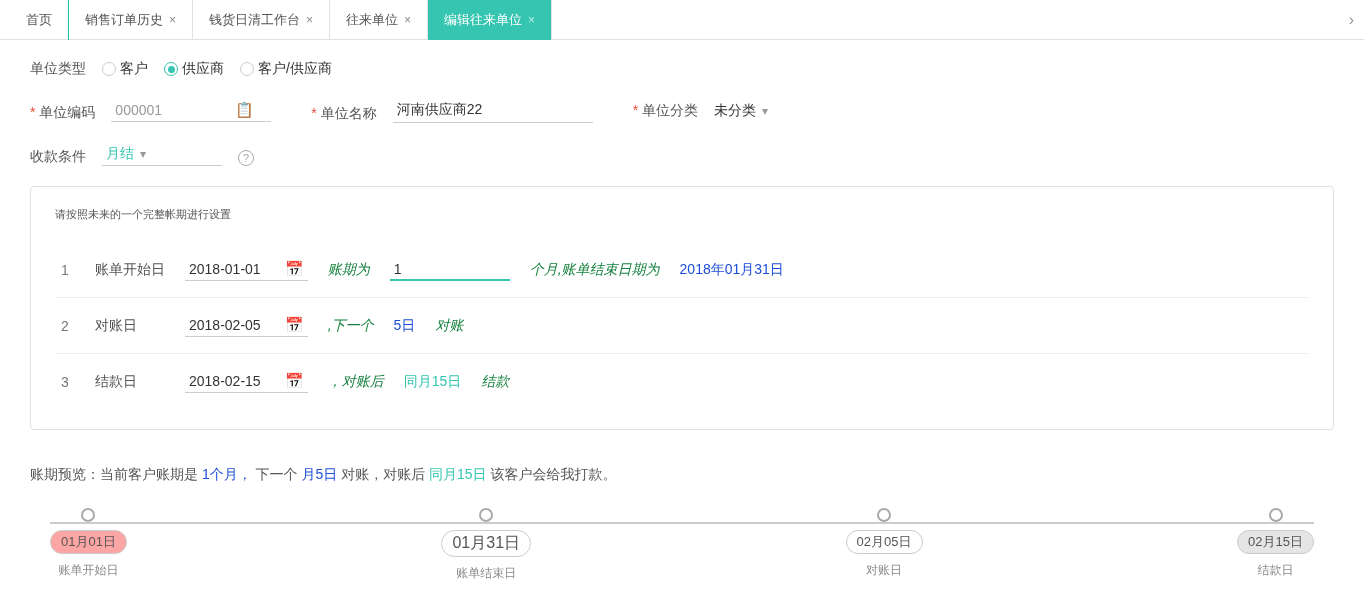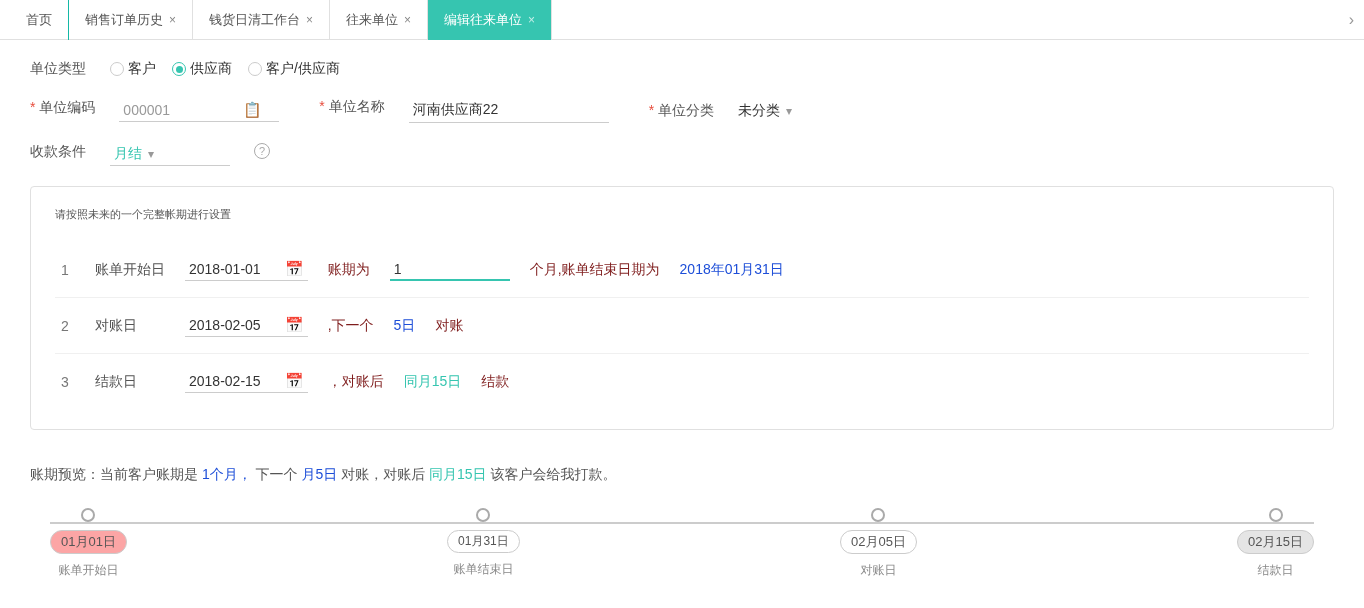--- a/index.html
+++ b/index.html
@@ -55,22 +55,22 @@
 
     
     .form-row {
       display: flex;
       align-items: center;
       margin-bottom: 20px;
       gap: 20px;
     }
     .form-group {
       display: flex;
-      align-items: flex-start;
-      gap: 24px;
+      align-items: flex-end;
+      gap: 16px;
     }
     .form-label {
       color: #555;
       white-space: nowrap;
     }
     .form-label.required::before {
       content: '* ';
       color: #e74c3c;
     }
     .radio-group {
@@ -227,22 +227,23 @@
     }
     .step-date-input input {
       border: none;
       outline: none;
       font-size: 14px;
       color: #333;
       background: transparent;
       width: 90px;
     }
     .step-desc {
-      color: #7f1d1d;
-      font-size: 14px;
+      color: #15803d;
+      font-size: 14px;
+      font-style: italic;
     }
     .highlight-orange {
       color: #1d4ed8;
       font-weight: 500;
     }
     .highlight-cyan {
       color: #36c5b0;
       font-weight: 500;
     }
     .period-input {
@@ -411,21 +412,21 @@
       <div style="display:flex; justify-content:space-between; position:relative; z-index:1;">
 
         <div style="display:flex;flex-direction:column;align-items:center;gap:8px;">
           <div style="width:14px;height:14px;border-radius:50%;background:#fff;border:2px solid #aaa;"></div>
           <div style="border:1px solid #ccc;border-radius:20px;padding:2px 10px;font-size:13px;color:#555;background:#fca5a5;">01月01日</div>
           <div style="font-size:12px;color:#888;">账单开始日</div>
         </div>
 
         <div style="display:flex;flex-direction:column;align-items:center;gap:8px;">
           <div style="width:14px;height:14px;border-radius:50%;background:#fff;border:2px solid #aaa;"></div>
-          <div style="border:1px solid #ccc;border-radius:20px;padding:2px 10px;font-size:12px;color:#555;background:#fff;">01月31日</div>
+          <div style="border:1px solid #ccc;border-radius:20px;padding:2px 10px;font-size:16px;color:#555;background:#fff;">01月31日</div>
           <div style="font-size:12px;color:#888;">账单结束日</div>
         </div>
 
         <div style="display:flex;flex-direction:column;align-items:center;gap:8px;">
           <div style="width:14px;height:14px;border-radius:50%;background:#fff;border:2px solid #aaa;"></div>
           <div style="border:1px solid #ccc;border-radius:20px;padding:2px 10px;font-size:13px;color:#555;background:#fff;">02月05日</div>
           <div style="font-size:12px;color:#888;">对账日</div>
         </div>
 
         <div style="display:flex;flex-direction:column;align-items:center;gap:8px;">

